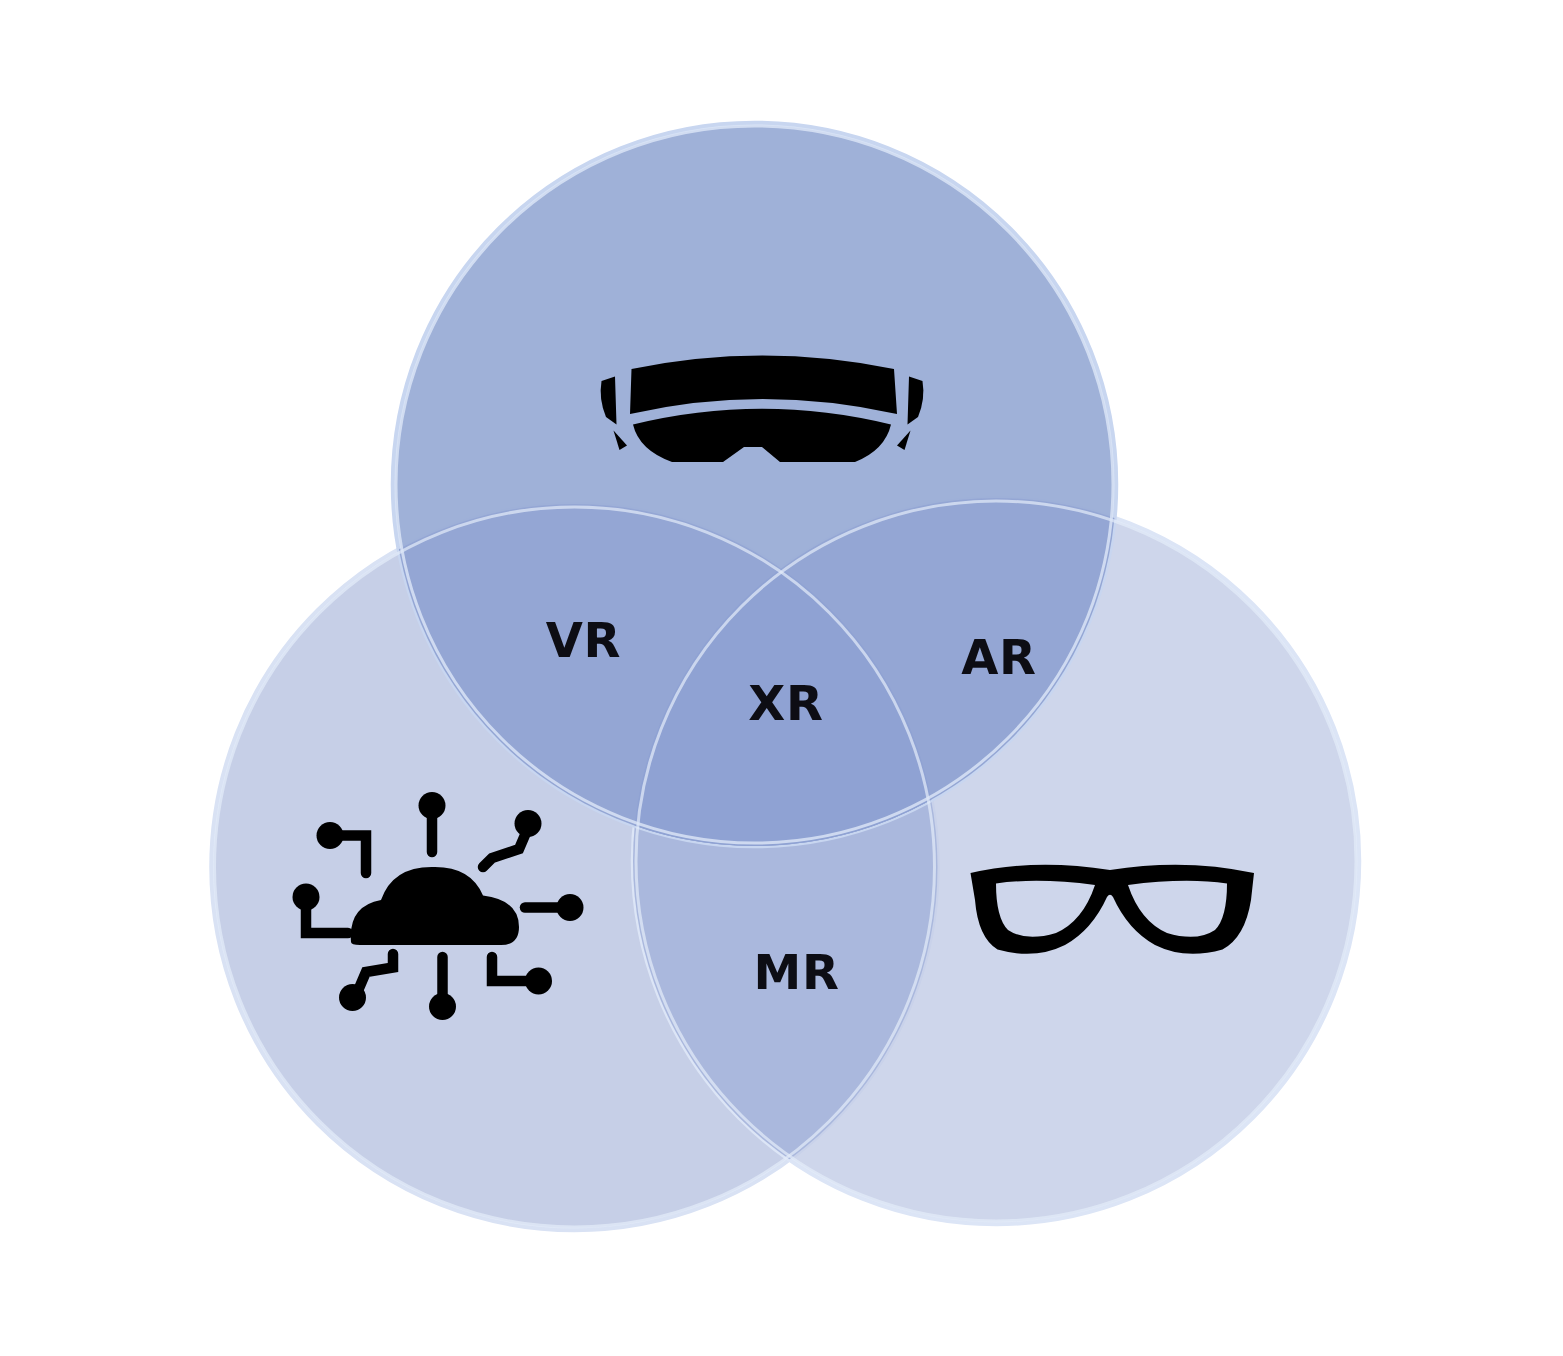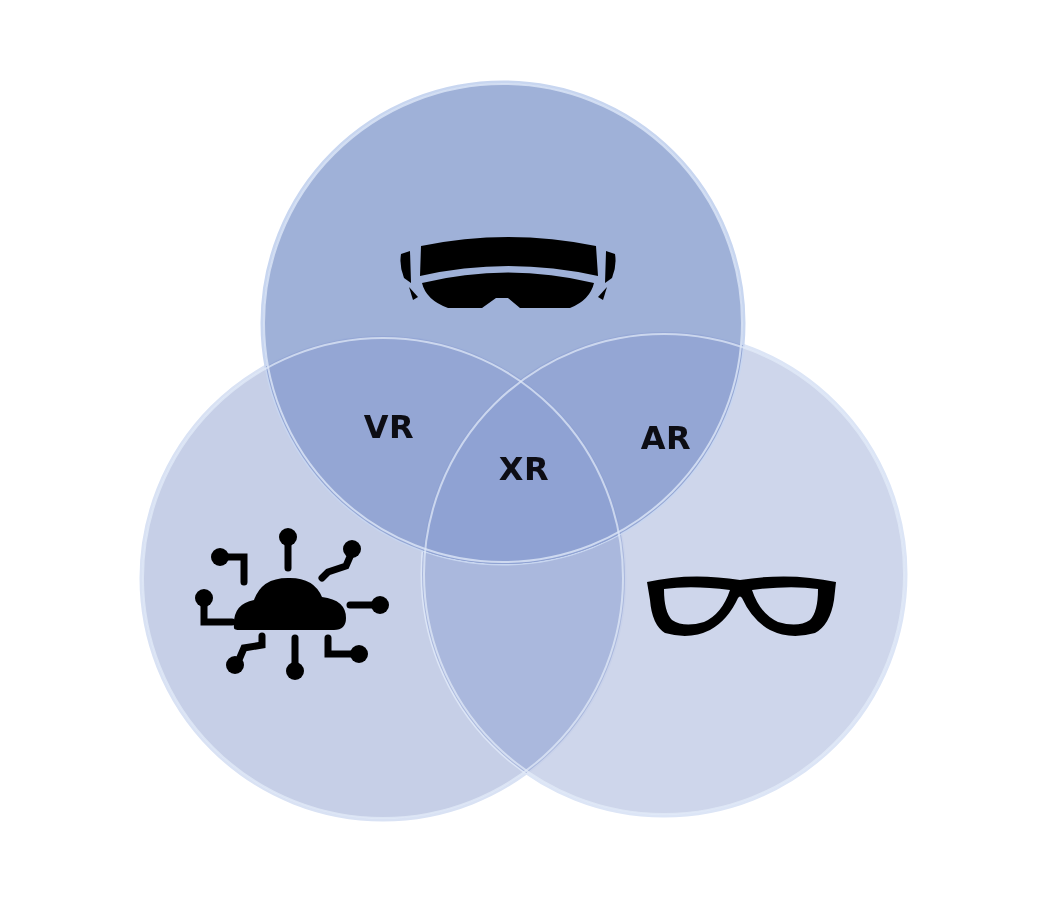--- a/index.html
+++ b/index.html
@@ -82,13 +82,14 @@
     <g fill="#000">
       <path fill-rule="evenodd" d="M647 582 Q690 572 740 580 Q790 572 836 582 L834 600 Q830 625 815 633 Q790 640 770 630 Q752 620 742 598 Q740 595 738 598 Q728 620 710 630 Q690 640 665 633 Q652 625 650 600 Z
         M664 589 Q692 585 730 590 Q722 614 704 622 Q684 628 672 620 Q664 612 664 589 Z
         M752 590 Q790 585 818 589 Q818 612 810 620 Q798 628 778 622 Q760 614 752 590 Z"></path>
     </g>
   </svg>
 
   <span class="label" style="left:389px; top:427px;">VR</span>
   <span class="label" style="left:666px; top:438px;">AR</span>
   <span class="label" style="left:524px; top:469px;">XR</span>
+  <span class="label" style="left:531px; top:648px;">MR</span>
 </div>
 
 </body></html>

